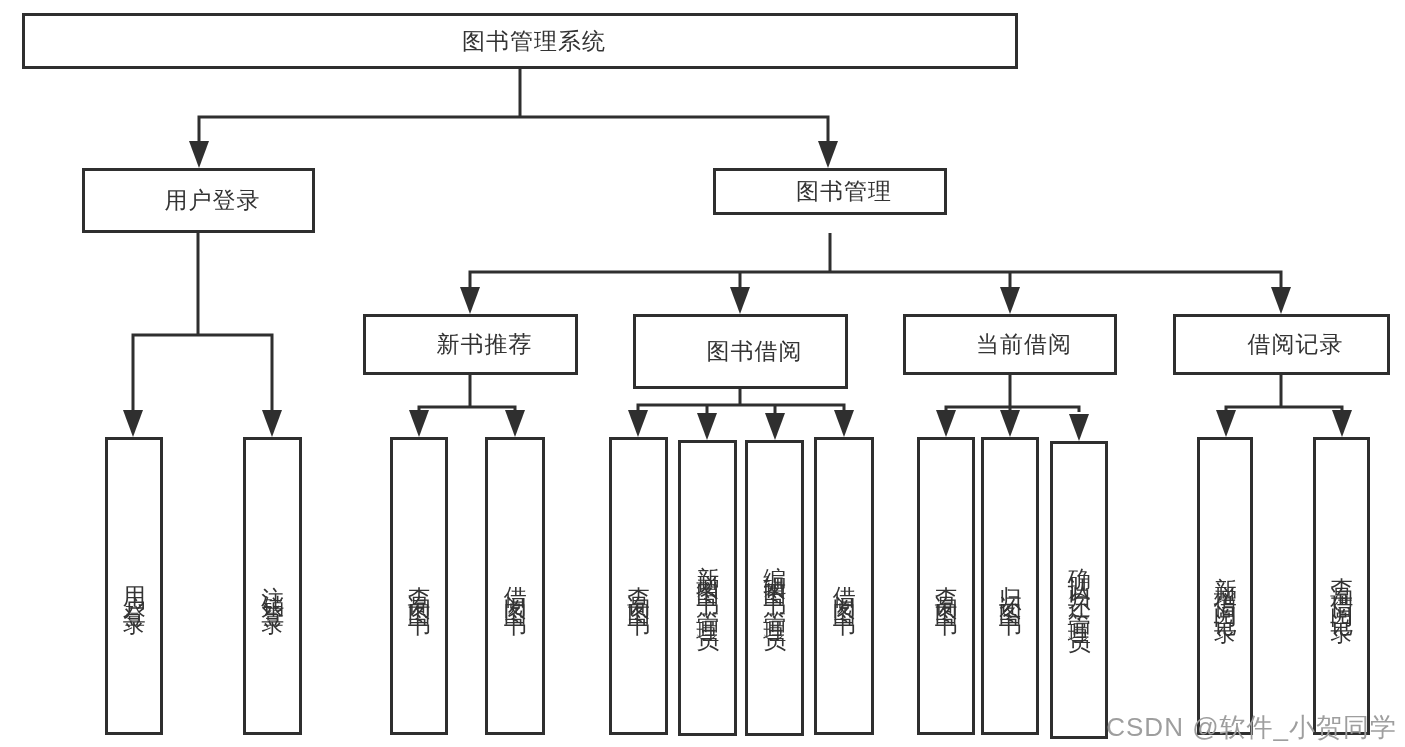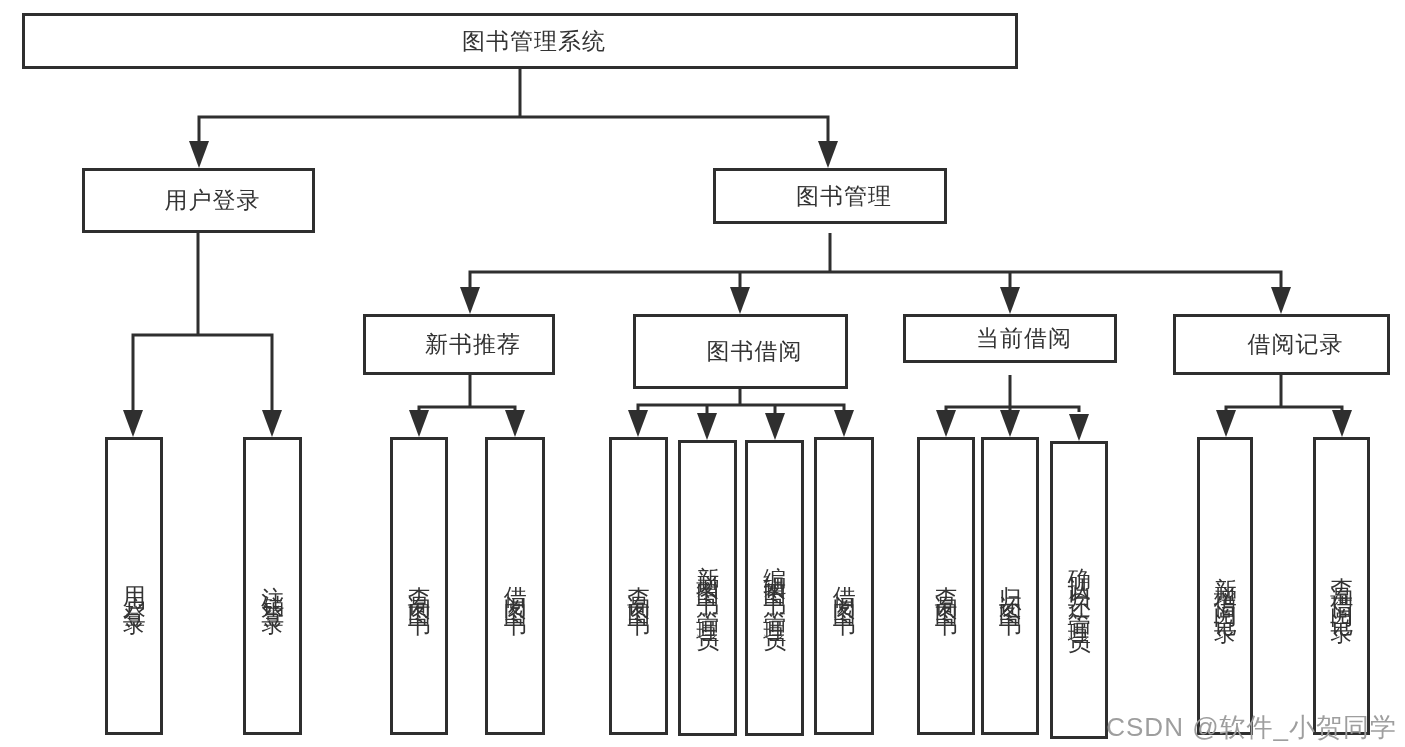--- a/index.html
+++ b/index.html
@@ -93,31 +93,31 @@
     </g>
   </svg>
 
   <div class="hbox" style="left:22px;top:13px;width:996px;height:56px">
     <span>图书管理系统</span>
   </div>
 
   <div class="hbox" style="left:82px;top:168px;width:233px;height:65px">
     <span>用户登录</span>
   </div>
-  <div class="hbox" style="left:713px;top:168px;width:234px;height:56px">
+  <div class="hbox" style="left:713px;top:168px;width:234px;height:47px">
     <span>图书管理</span>
   </div>
 
-  <div class="hbox" style="left:363px;top:314px;width:192px;height:61px">
+  <div class="hbox" style="left:363px;top:314px;width:215px;height:61px">
     <span>新书推荐</span>
   </div>
   <div class="hbox" style="left:633px;top:314px;width:215px;height:75px">
     <span>图书借阅</span>
   </div>
-  <div class="hbox" style="left:903px;top:314px;width:214px;height:49px">
+  <div class="hbox" style="left:903px;top:314px;width:214px;height:61px">
     <span>当前借阅</span>
   </div>
   <div class="hbox" style="left:1173px;top:314px;width:217px;height:61px">
     <span>借阅记录</span>
   </div>
 
   <div class="vbox" style="left:105px;top:437px;width:58px;height:298px">
     <span class="vtext">用户登录</span>
   </div>
   <div class="vbox" style="left:243px;top:437px;width:59px;height:298px">

